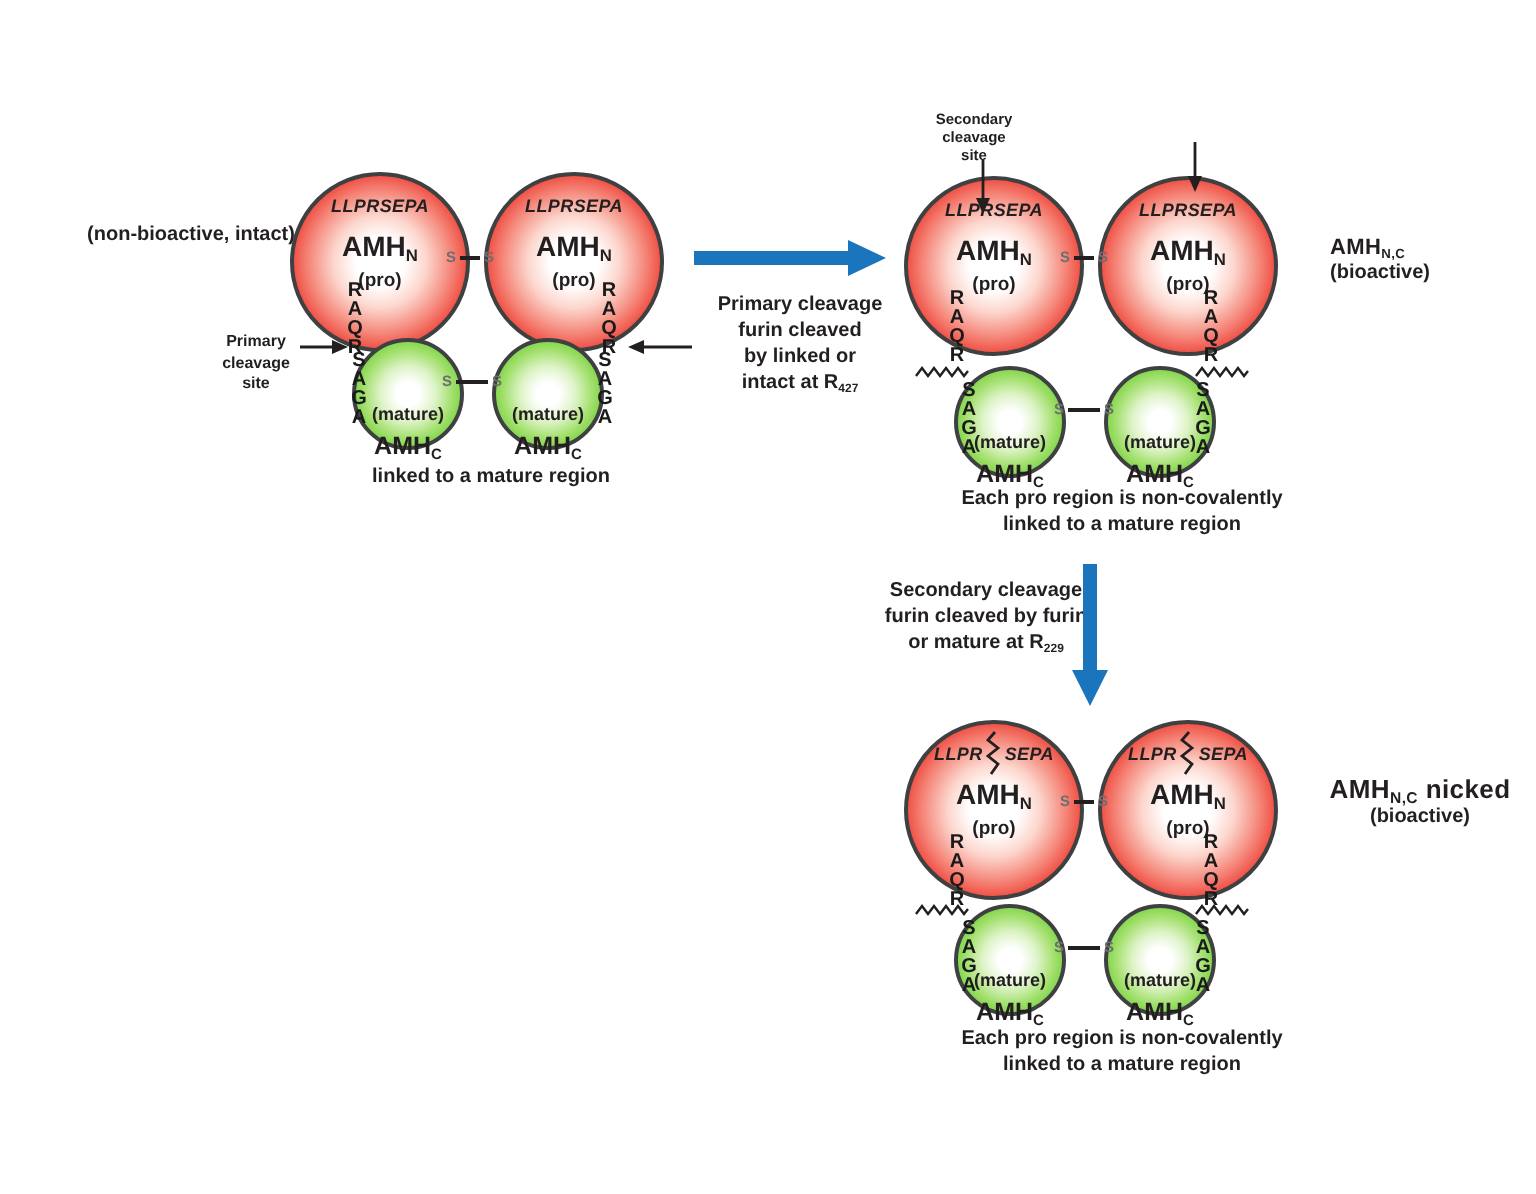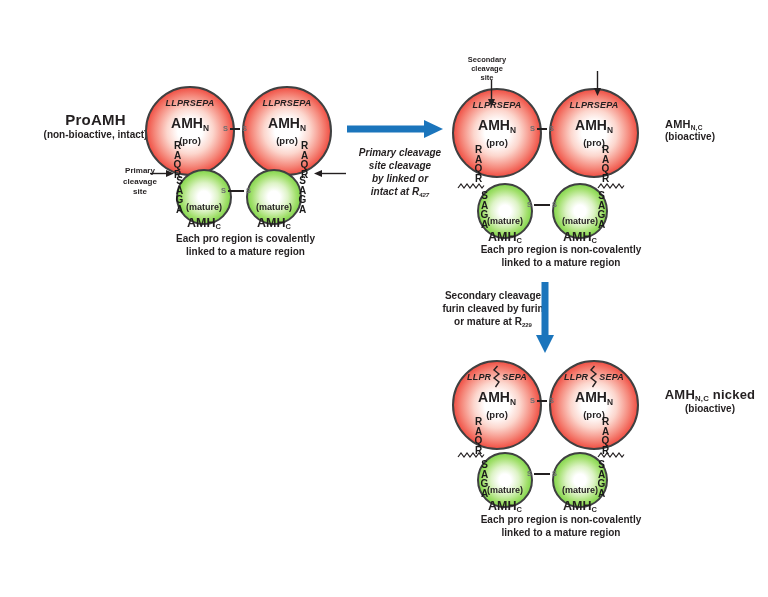--- a/index.html
+++ b/index.html
@@ -30,21 +30,20 @@
   .tiny-label{position:absolute;text-align:center;font-size:7.5px;font-weight:bold;line-height:9px;}
   .step-text{position:absolute;text-align:center;font-size:10px;font-weight:bold;line-height:13px;}
   svg.abs{position:absolute;z-index:7;overflow:visible;}
 </style>
 </head>
 <body>
 
 <div id="canvas">
 
   <div class="side-label" style="left:18px;top:111px;width:155px;">
-    <div class="side-title">ProAMH</div>
     <div class="side-sub">(non-bioactive, intact)</div>
   </div>
 
   <div class="circle red" style="left:145px;top:86px;width:90px;height:90px;">
     <div class="c-top">LLPRSEPA</div>
     <div class="c-name"><span>AMH</span><sub>N</sub></div>
     <div class="c-tag">(pro)</div>
   </div>
   <div class="circle red" style="left:242px;top:86px;width:90px;height:90px;">
     <div class="c-top">LLPRSEPA</div>
@@ -71,46 +70,45 @@
     <span class="s">S</span>
       <span class="ln" style="width:16px;"></span>
       <span class="s">S</span>
   </div>
 
   <div class="vseq" style="left:172px;top:140px;">RAQR</div>
   <div class="vseq" style="left:174px;top:175px;">SAGA</div>
   <div class="vseq" style="left:299px;top:140px;">RAQR</div>
   <div class="vseq" style="left:297px;top:175px;">SAGA</div>
 
-  <div class="small-label" style="left:110px;top:166px;width:60px;">
+  <div class="small-label" style="left:98px;top:166px;width:60px;">
     <div>Primary</div>
     <div>cleavage</div>
     <div>site</div>
   </div>
   <svg class="abs" style="left:150px;top:169px;" width="24" height="9" viewBox="0 0 24 9">
     <line x1="0" y1="4.5" x2="17" y2="4.5" stroke="#231f20" stroke-width="1.4"></line>
       <polygon points="16,1 24,4.5 16,8" fill="#231f20"></polygon>
   </svg>
   <svg class="abs" style="left:314px;top:169px;" width="32" height="9" viewBox="0 0 32 9">
     <line x1="7" y1="4.5" x2="32" y2="4.5" stroke="#231f20" stroke-width="1.4"></line>
       <polygon points="8,1 0,4.5 8,8" fill="#231f20"></polygon>
   </svg>
 
   <div class="caption" style="left:158px;top:233px;width:175px;">
-    <div>Each pro region is covalently</div>
     <div>linked to a mature region</div>
   </div>
 
   <svg class="abs" style="left:347px;top:120px;" width="96" height="18" viewBox="0 0 96 18">
     <rect x="0" y="5.5" width="77" height="7" fill="#1b75bc"></rect>
       <polygon points="77,0 96,9 77,18" fill="#1b75bc"></polygon>
   </svg>
-  <div class="step-text" style="left:344px;top:146px;width:112px;font-style:italic;">
+  <div class="step-text" style="left:344px;top:146px;width:112px;">
     <div>Primary cleavage</div>
-    <div>site cleavage</div>
+    <div>furin cleaved</div>
     <div>by linked or</div>
     <div><span>intact at R</span><sub>427</sub></div>
   </div>
 
   <div class="tiny-label" style="left:450px;top:55px;width:74px;">
     <div>Secondary</div>
     <div>cleavage</div>
     <div>site</div>
   </div>
   <svg class="abs" style="left:487px;top:80px;" width="9" height="27" viewBox="0 0 9 27">

